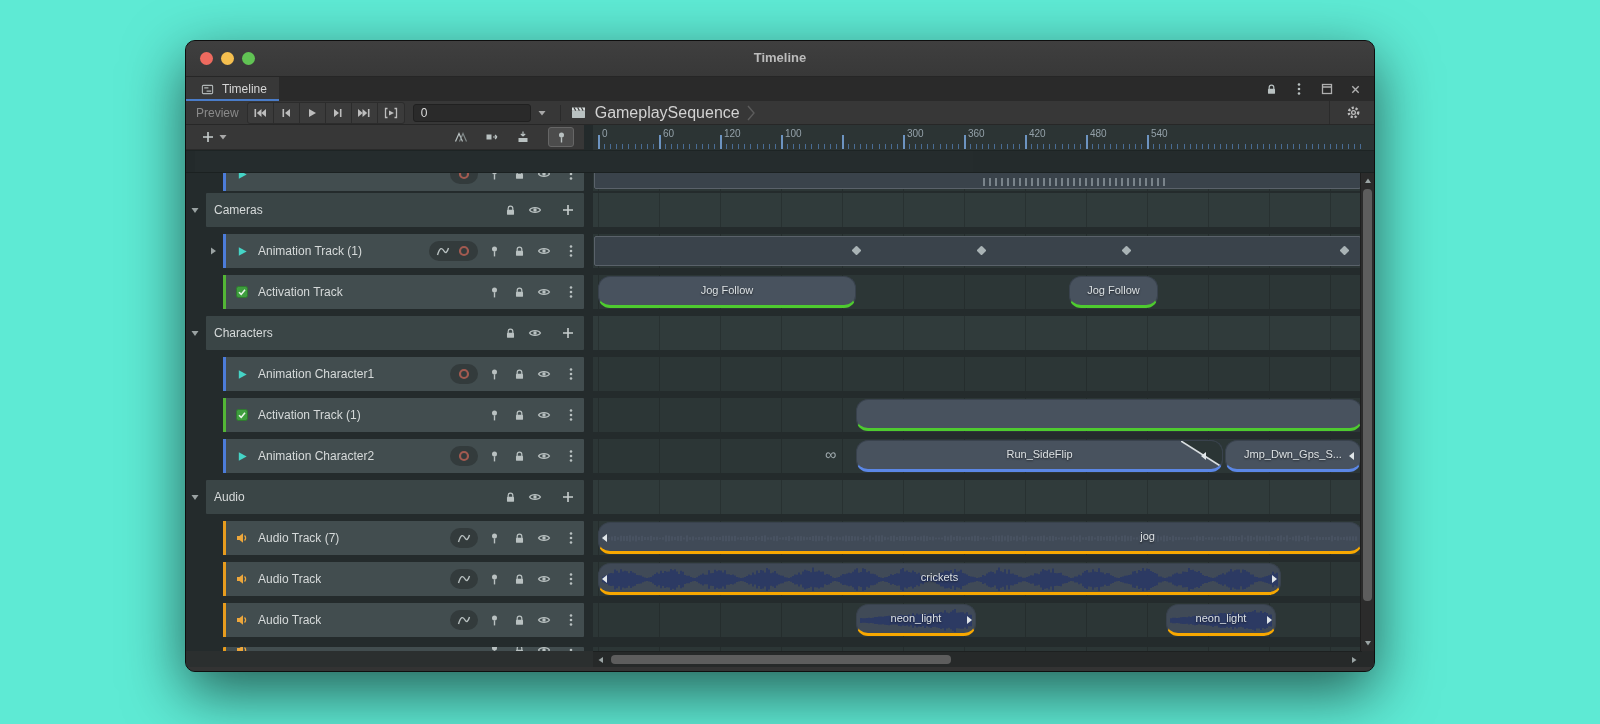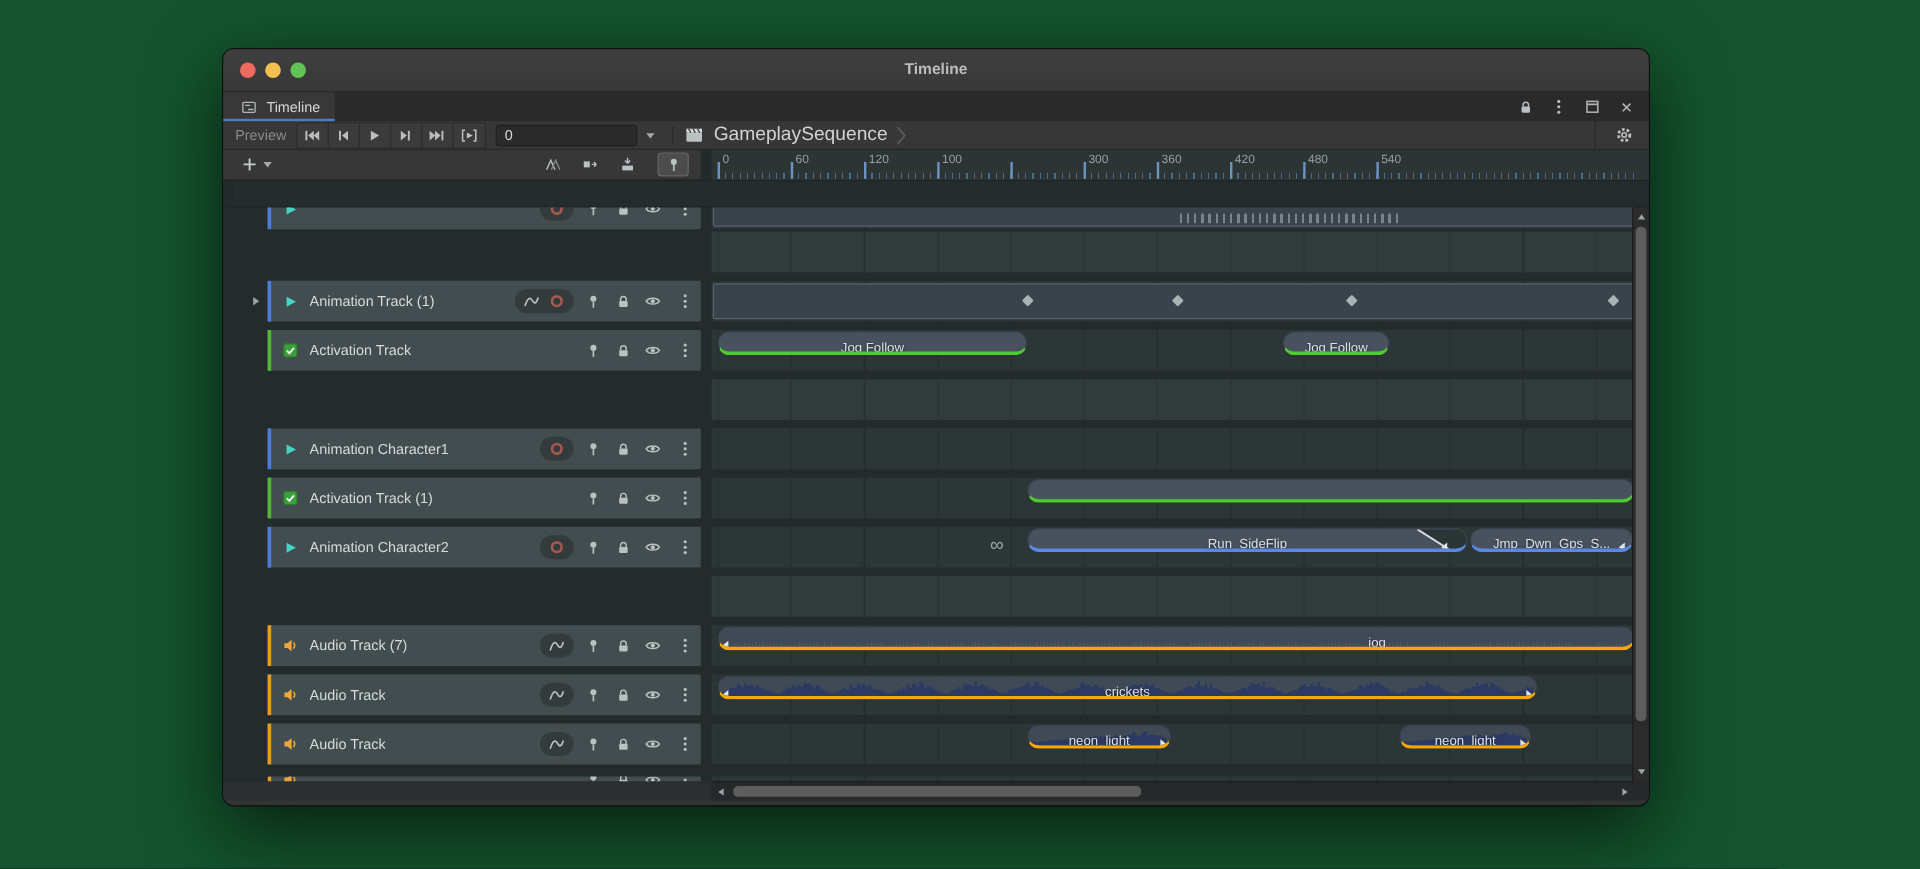--- a/index.html
+++ b/index.html
@@ -1,17 +1,17 @@
 <!DOCTYPE html>
 <html><head>
 <meta charset="utf-8">
 <style>
   *{margin:0;padding:0;box-sizing:border-box}
   body{background:#171717;font-family:"Liberation Sans",sans-serif}
-  .stage{position:relative;width:1600px;height:724px;background:#14532d;overflow:hidden}
+  .stage{position:relative;width:1600px;height:724px;background:#5eead4;overflow:hidden}
   .window{position:absolute;left:185px;top:40px;width:1190px;height:632px;background:#333;
     border:1px solid #0e0e0e;border-radius:10px;overflow:hidden;display:flex;flex-direction:column;
     box-shadow:0 20px 60px rgba(0,0,0,.6)}
   
   .titlebar{height:36px;flex:none;background:linear-gradient(#3f3f3f,#383838);position:relative;border-bottom:1px solid #262626}
   .lights{position:absolute;left:14px;top:11px;display:flex;gap:8px}
   .light{width:13px;height:13px;border-radius:50%}
   .title{position:absolute;left:0;right:0;top:9px;text-align:center;font-size:13px;font-weight:bold;color:#bcbcbc}
   
   .tabbar{height:24px;flex:none;background:#2a2a2a;display:flex;align-items:stretch}
@@ -64,21 +64,21 @@
   .icn{display:inline-flex;align-items:center;justify-content:center;width:18px;height:18px;flex:none}
   .btngroup{display:inline-flex;align-items:center;gap:3px;background:#333b3c;border-radius:10px;padding:1px 5px;flex:none}
   .kebabic{margin-left:5px;width:12px}
   .plusbtn{margin-left:8px}
   .crow{position:absolute;left:407px;width:769px;height:34px;background-color:#2c3636;overflow:hidden;
     background-image:repeating-linear-gradient(90deg,rgba(0,0,0,.17) 0 1px,transparent 1px 61px);background-position:5px 0}
   .crow.cgrp{background-color:#303b3b}
   .infclip{position:absolute;left:1px;right:1px;top:2px;bottom:2px;background:#3a434b;border:1px solid #5a626a;border-radius:2px}
   .key{position:absolute;width:7px;height:7px;top:13px;background:#a9b3b5;transform:rotate(45deg);border-radius:1px}
   .inf{position:absolute;left:232px;top:6px;color:#9da7ab;font-size:16px;line-height:20px}
-  .clip{position:absolute;top:1px;height:20px;background:#48525e;border:1px solid #39424d;border-bottom:3px solid #888;
+  .clip{position:absolute;top:1px;height:32px;background:#48525e;border:1px solid #39424d;border-bottom:3px solid #888;
     border-radius:12px;overflow:hidden}
   .clip.activation{border-bottom-color:#4ecb2f}
   .clip.animation{border-bottom-color:#5b87e6}
   .clip.audio{background:#404a57;border-bottom-color:#f8a800}
   .cliplbl{position:absolute;top:7px;transform:translateX(-50%);font-size:11px;color:#dce1e4;white-space:nowrap;
     text-shadow:0 1px 2px rgba(0,0,0,.6)}
   .arr{position:absolute;top:11px;width:0;height:0;border-style:solid}
   .arr.left{border-width:4.5px 5.5px 4.5px 0;border-color:transparent #e0e5e8 transparent transparent}
   .arr.right{border-width:4.5px 0 4.5px 5.5px;border-color:transparent transparent transparent #e0e5e8}
   .wavesvg{position:absolute;left:1px;top:0}
@@ -305,20 +305,46 @@
               <path d="M4,1.5 L7,6 H1 Z" fill="#9aa4a4"></path>
             </svg>
           </span>
         <div class="vthumb"></div>
         <span class="varrow down js-icon">
             <svg width="8" height="8" viewBox="0 0 8 8">
               <path d="M4,6.5 L1,2 H7 Z" fill="#9aa4a4"></path>
             </svg>
           </span>
       </div>
+    <div class="prow grp" style="top: 20px; left: 20px; width: 378px;">
+          <span class="caret" style="left: -17px;">
+            <svg width="10" height="10" viewBox="0 0 10 10">
+              <path d="M1.5,3 L8.5,3 L5,8 Z" fill="#9aa2a2"></path>
+            </svg>
+          </span>
+          <span class="lbl">Cameras</span>
+          <span class="flexsp"></span>
+          <span class="icn">
+            <svg width="13" height="13" viewBox="0 0 14 14">
+              <path d="M4.5,6.5 V4.8 a2.5,2.5 0 0 1 5,0 V6.5" fill="none" stroke="#b9c1c1" stroke-width="1.3"></path>
+              <rect x="3.2" y="6.3" width="7.6" height="5.4" rx="1" fill="#b9c1c1"></rect>
+            </svg>
+          </span>
+          <span class="icn">
+            <svg width="14" height="14" viewBox="0 0 14 14">
+              <path d="M1.5,7 C3.5,3.8 10.5,3.8 12.5,7 C10.5,10.2 3.5,10.2 1.5,7 Z" fill="none" stroke="#b9c1c1" stroke-width="1.2"></path>
+              <circle cx="7" cy="7" r="1.7" fill="#b9c1c1"></circle>
+            </svg>
+          </span>
+          <span class="icn plusbtn">
+            <svg width="14" height="14" viewBox="0 0 14 14">
+              <path d="M7,2 V12 M2,7 H12" stroke="#c8cece" stroke-width="1.6" fill="none"></path>
+            </svg>
+          </span>
+        </div>
         <div class="crow cgrp" style="top: 20px;"></div>
         <div class="prow" style="top: 61px; left: 37px; width: 361px;">
           <span class="caret" style="left: -16px;">
             <svg width="10" height="10" viewBox="0 0 10 10">
               <path d="M3,1.5 L8,5 L3,8.5 Z" fill="#9aa2a2"></path>
             </svg>
           </span>
           <span class="stripe" style="background: rgb(76, 124, 217);"></span>
           <span class="icn">
             <svg width="13" height="13" viewBox="0 0 14 14">
@@ -409,20 +435,46 @@
           </span>
         </div>
         <div class="crow" style="top: 102px;">
           <div class="clip activation" style="left: 5px; width: 258px;">
             <span class="cliplbl" style="left: 50%;">Jog Follow</span>
           </div>
           <div class="clip activation" style="left: 476px; width: 89px;">
             <span class="cliplbl" style="left: 50%;">Jog Follow</span>
           </div>
         </div>
+        <div class="prow grp" style="top: 143px; left: 20px; width: 378px;">
+          <span class="caret" style="left: -17px;">
+            <svg width="10" height="10" viewBox="0 0 10 10">
+              <path d="M1.5,3 L8.5,3 L5,8 Z" fill="#9aa2a2"></path>
+            </svg>
+          </span>
+          <span class="lbl">Characters</span>
+          <span class="flexsp"></span>
+          <span class="icn">
+            <svg width="13" height="13" viewBox="0 0 14 14">
+              <path d="M4.5,6.5 V4.8 a2.5,2.5 0 0 1 5,0 V6.5" fill="none" stroke="#b9c1c1" stroke-width="1.3"></path>
+              <rect x="3.2" y="6.3" width="7.6" height="5.4" rx="1" fill="#b9c1c1"></rect>
+            </svg>
+          </span>
+          <span class="icn">
+            <svg width="14" height="14" viewBox="0 0 14 14">
+              <path d="M1.5,7 C3.5,3.8 10.5,3.8 12.5,7 C10.5,10.2 3.5,10.2 1.5,7 Z" fill="none" stroke="#b9c1c1" stroke-width="1.2"></path>
+              <circle cx="7" cy="7" r="1.7" fill="#b9c1c1"></circle>
+            </svg>
+          </span>
+          <span class="icn plusbtn">
+            <svg width="14" height="14" viewBox="0 0 14 14">
+              <path d="M7,2 V12 M2,7 H12" stroke="#c8cece" stroke-width="1.6" fill="none"></path>
+            </svg>
+          </span>
+        </div>
         <div class="crow cgrp" style="top: 143px;"></div>
         <div class="prow" style="top: 184px; left: 37px; width: 361px;">
           <span class="stripe" style="background: rgb(76, 124, 217);"></span>
           <span class="icn">
             <svg width="13" height="13" viewBox="0 0 14 14">
               <path d="M3,2.5 L11.5,7 L3,11.5 Z" fill="#45d4c6"></path>
             </svg>
           </span>
           <span class="lbl">Animation Character1</span>
           <span class="flexsp"></span>
@@ -548,20 +600,46 @@
               <polygon points="0,0 41,0 41,26" fill="#2b3535"></polygon>
               <line x1="0" y1="0" x2="41" y2="26" stroke="#d9dee1" stroke-width="1.6"></line>
             </svg>
             <span class="cliplbl" style="left: 50%;">Run_SideFlip</span>
             <span class="arr left" style="right: 16px;"></span>
           </div>
           <div class="clip animation" style="left: 632px; width: 136px;">
             <span class="cliplbl" style="left: 50%;">Jmp_Dwn_Gps_S...</span>
             <span class="arr left" style="right: 6px;"></span>
           </div>
+        </div>
+        <div class="prow grp" style="top: 307px; left: 20px; width: 378px;">
+          <span class="caret" style="left: -17px;">
+            <svg width="10" height="10" viewBox="0 0 10 10">
+              <path d="M1.5,3 L8.5,3 L5,8 Z" fill="#9aa2a2"></path>
+            </svg>
+          </span>
+          <span class="lbl">Audio</span>
+          <span class="flexsp"></span>
+          <span class="icn">
+            <svg width="13" height="13" viewBox="0 0 14 14">
+              <path d="M4.5,6.5 V4.8 a2.5,2.5 0 0 1 5,0 V6.5" fill="none" stroke="#b9c1c1" stroke-width="1.3"></path>
+              <rect x="3.2" y="6.3" width="7.6" height="5.4" rx="1" fill="#b9c1c1"></rect>
+            </svg>
+          </span>
+          <span class="icn">
+            <svg width="14" height="14" viewBox="0 0 14 14">
+              <path d="M1.5,7 C3.5,3.8 10.5,3.8 12.5,7 C10.5,10.2 3.5,10.2 1.5,7 Z" fill="none" stroke="#b9c1c1" stroke-width="1.2"></path>
+              <circle cx="7" cy="7" r="1.7" fill="#b9c1c1"></circle>
+            </svg>
+          </span>
+          <span class="icn plusbtn">
+            <svg width="14" height="14" viewBox="0 0 14 14">
+              <path d="M7,2 V12 M2,7 H12" stroke="#c8cece" stroke-width="1.6" fill="none"></path>
+            </svg>
+          </span>
         </div>
         <div class="crow cgrp" style="top: 307px;"></div>
         <div class="prow" style="top: 348px; left: 37px; width: 361px;">
           <span class="stripe" style="background: rgb(231, 156, 30);"></span>
           <span class="icn">
             <svg width="14" height="14" viewBox="0 0 14 14">
               <path d="M2,5 H4.5 L8,2.2 V11.8 L4.5,9 H2 Z" fill="#eda73c"></path>
               <path d="M9.5,4.5 a3.4,3.4 0 0 1 0,5" fill="none" stroke="#eda73c" stroke-width="1.3"></path>
             </svg>
           </span>

